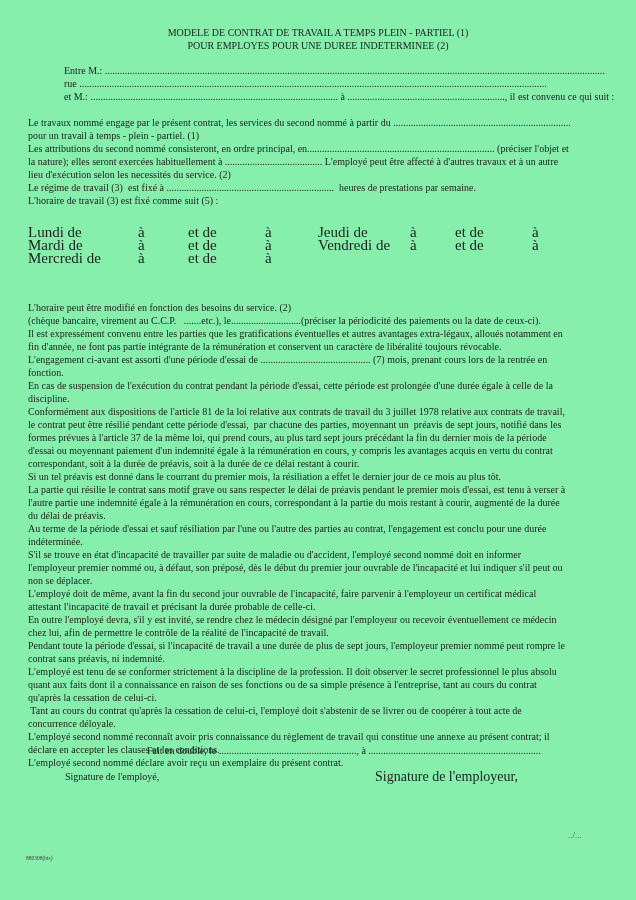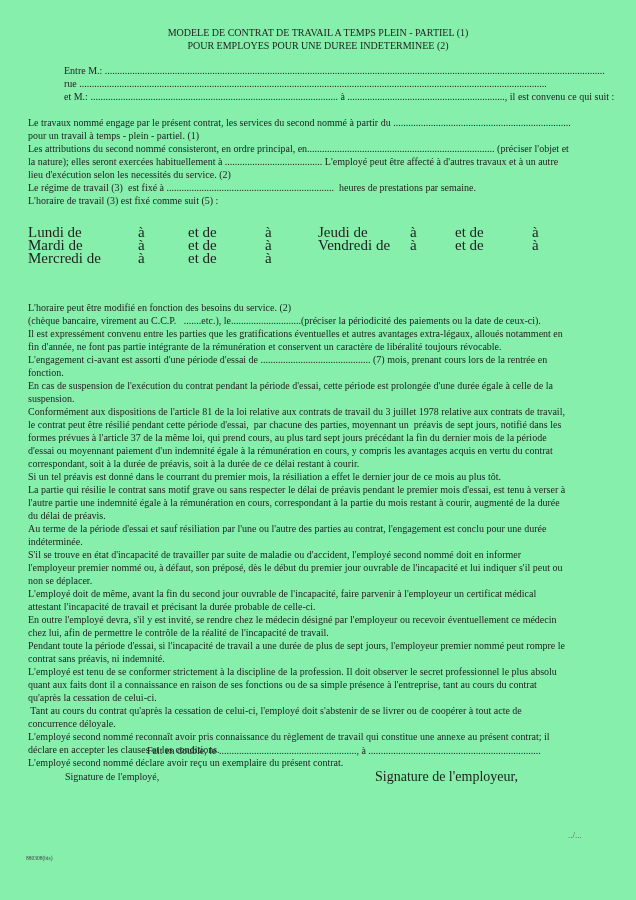--- a/index.html
+++ b/index.html
@@ -84,21 +84,21 @@
     </div>
 
   <div class="abs contract-body">
       <div class="line">L'horaire peut être modifié en fonction des besoins du service. (2)</div>
       <div class="line">(chèque bancaire, virement au C.C.P.   .......etc.), le............................(préciser la périodicité des paiements ou la date de ceux-ci).</div>
       <div class="line">Il est expressément convenu entre les parties que les gratifications éventuelles et autres avantages extra-légaux, alloués notamment en</div>
       <div class="line">fin d'année, ne font pas partie intégrante de la rémunération et conservent un caractère de libéralité toujours révocable.</div>
       <div class="line">L'engagement ci-avant est assorti d'une période d'essai de ............................................ (7) mois, prenant cours lors de la rentrée en</div>
       <div class="line">fonction.</div>
       <div class="line">En cas de suspension de l'exécution du contrat pendant la période d'essai, cette période est prolongée d'une durée égale à celle de la</div>
-      <div class="line">suspension.</div>
+      <div class="line">discipline.</div>
       <div class="line">Conformément aux dispositions de l'article 81 de la loi relative aux contrats de travail du 3 juillet 1978 relative aux contrats de travail,</div>
       <div class="line">le contrat peut être résilié pendant cette période d'essai,  par chacune des parties, moyennant un  préavis de sept jours, notifié dans les</div>
       <div class="line">formes prévues à l'article 37 de la même loi, qui prend cours, au plus tard sept jours précédant la fin du dernier mois de la période</div>
       <div class="line">d'essai ou moyennant paiement d'un indemnité égale à la rémunération en cours, y compris les avantages acquis en vertu du contrat</div>
       <div class="line">correspondant, soit à la durée de préavis, soit à la durée de ce délai restant à courir.</div>
       <div class="line">Si un tel préavis est donné dans le courrant du premier mois, la résiliation a effet le dernier jour de ce mois au plus tôt.</div>
       <div class="line">La partie qui résilie le contrat sans motif grave ou sans respecter le délai de préavis pendant le premier mois d'essai, est tenu à verser à</div>
       <div class="line">l'autre partie une indemnité égale à la rémunération en cours, correspondant à la partie du mois restant à courir, augmenté de la durée</div>
       <div class="line">du délai de préavis.</div>
       <div class="line">Au terme de la période d'essai et sauf résiliation par l'une ou l'autre des parties au contrat, l'engagement est conclu pour une durée</div>

